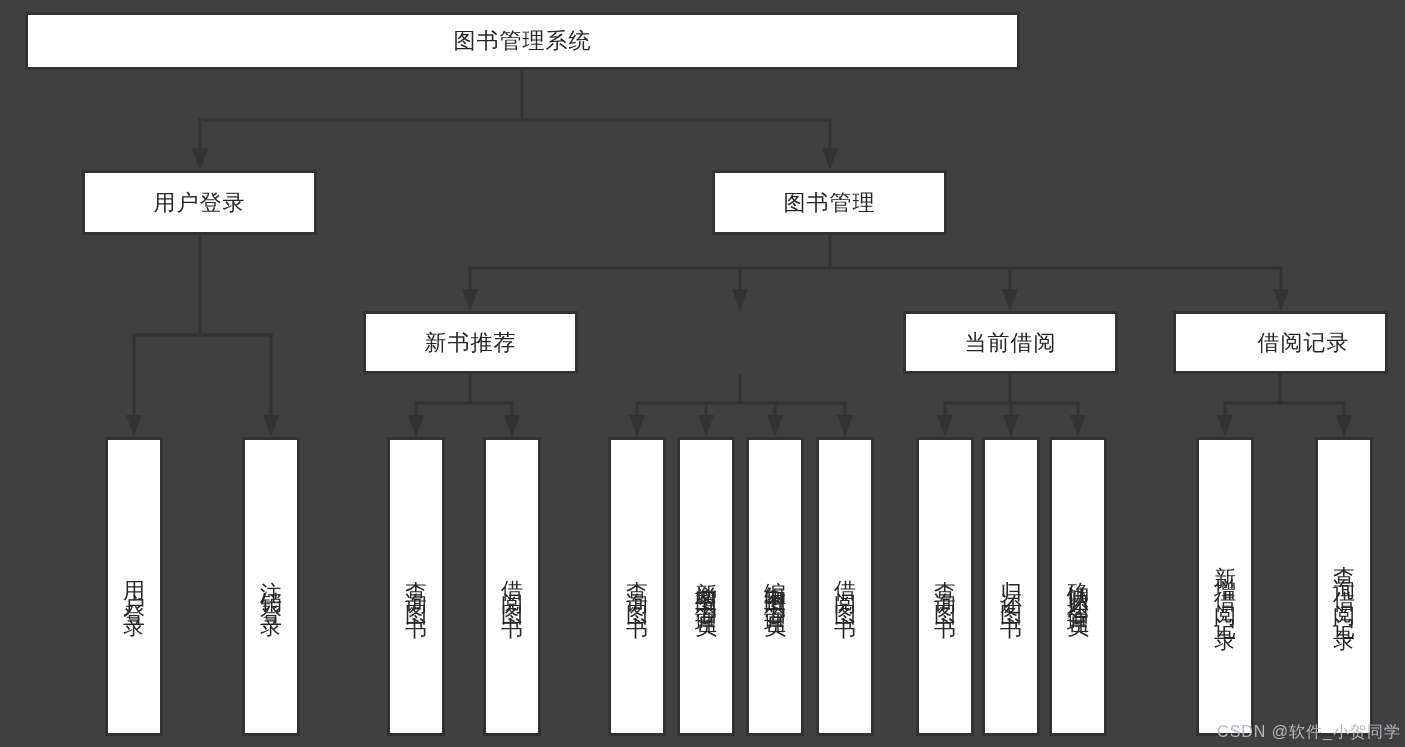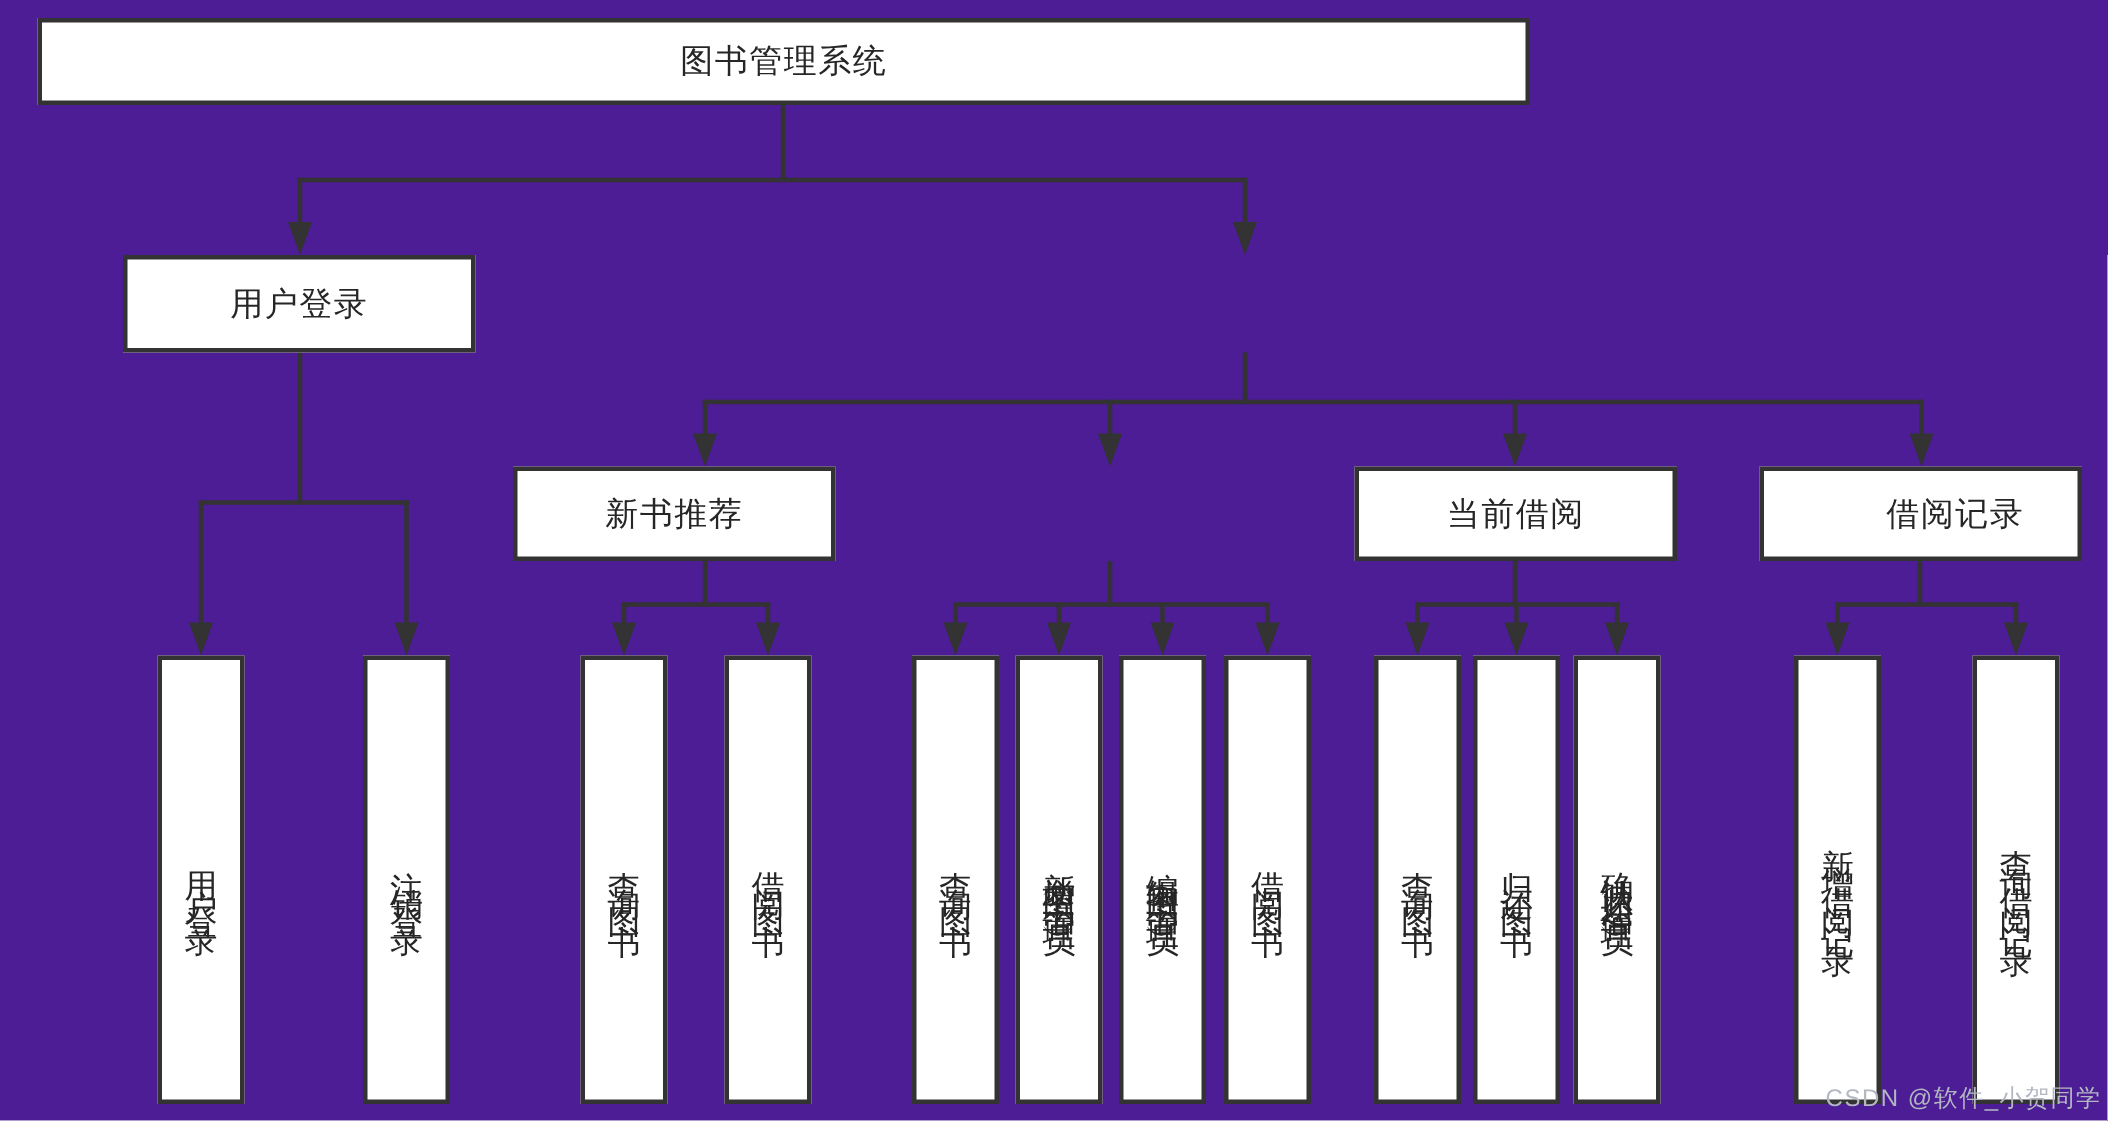--- a/index.html
+++ b/index.html
@@ -1,20 +1,20 @@
 <!DOCTYPE html>
 <html><head>
 <meta charset="utf-8">
 <style>
   html, body { margin: 0; padding: 0; background: #ffffff; }
   .canvas {
     position: relative;
     width: 1405px;
     height: 747px;
-    background: #4c1d95;
+    background: #404040;
     overflow: hidden;
     font-family: "Liberation Sans", "DejaVu Sans", sans-serif;
     color: #262626;
   }
   .connectors {
     position: absolute;
     left: 0; top: 0;
     width: 1405px; height: 747px;
   }
   .box {
@@ -26,21 +26,21 @@
     align-items: center;
     justify-content: center;
     font-size: 22px;
     letter-spacing: 1px;
     white-space: nowrap;
   }
   .root  { left: 25px;  top: 12px;  width: 995px; height: 58px; }
   .l2a   { left: 82px;  top: 170px; width: 235px; height: 65px; }
   .l2b   { left: 712px; top: 170px; width: 235px; height: 65px; }
   .l3    { top: 311px; width: 215px; height: 63px; }
-  .l3-1  { left: 342px; }
+  .l3-1  { left: 363px; }
   .l3-2  { left: 633px; }
   .l3-3  { left: 903px; }
   .l3-4  { left: 1173px; padding-left: 46px; }
   .leaf  { top: 437px; width: 58px; height: 299px; }
   .leaf span {
     writing-mode: vertical-rl;
     letter-spacing: 12px;
     font-size: 22px;
     line-height: 1;
   }
@@ -141,20 +141,23 @@
     </g>
   </svg>
 
   <div class="box root">
     <span>图书管理系统</span>
   </div>
 
   <div class="box l2a">
     <span>用户登录</span>
   </div>
+  <div class="box l2b">
+    <span>图书管理</span>
+  </div>
 
   <div class="box l3 l3-1">
     <span>新书推荐</span>
   </div>
   <div class="box l3 l3-3">
     <span>当前借阅</span>
   </div>
   <div class="box l3 l3-4">
     <span>借阅记录</span>
   </div>

